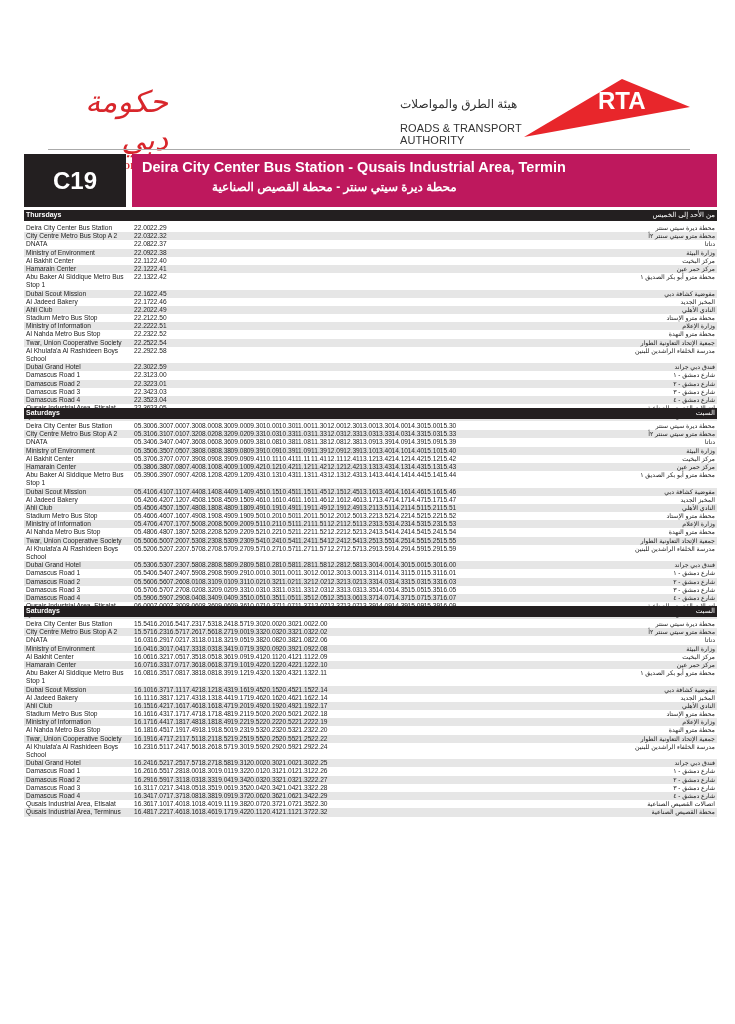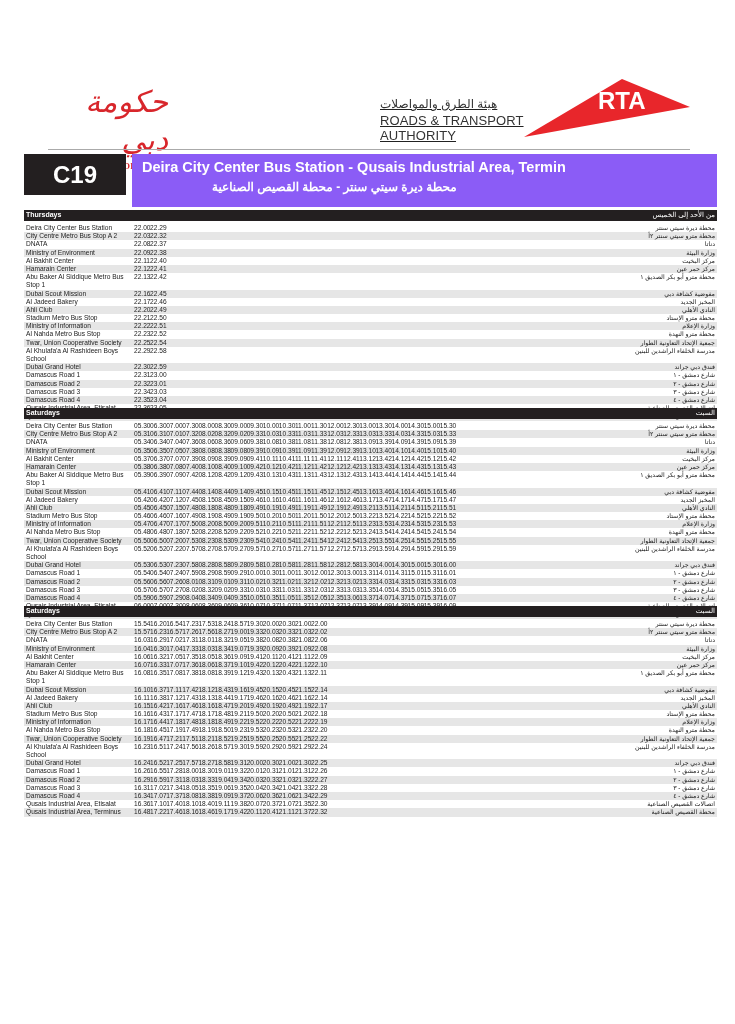--- a/index.html
+++ b/index.html
@@ -1,28 +1,28 @@
 <!DOCTYPE html>
 <html><head>
 <meta charset="utf-8">
 <style>
   html, body { margin:0; padding:0; background:#fff; }
   body { width:735px; height:1024px; position:relative; overflow:hidden; font-family:"Liberation Sans", sans-serif; color:#222; }
   .logos { position:absolute; left:0; top:0; width:735px; height:150px; }
   .gov-logo { position:absolute; left:38px; top:83px; width:130px; height:60px; text-align:right; }
   .gov-ar { font-family:"DejaVu Serif", serif; color:#d8262b; font-size:30px; line-height:38px; font-style:italic; direction:rtl; }
   .gov-en { font-family:"Liberation Serif", serif; color:#d8262b; font-size:9px; letter-spacing:0.2px; margin-top:2px; font-weight:bold; }
-  .rta-text { position:absolute; left:380px; top:97px; width:175px; text-align:left;text-decoration:underline; }
+  .rta-text { position:absolute; left:400px; top:97px; width:175px; text-align:left; }
   .rta-ar { font-size:12px; direction:rtl; text-align:left; color:#333; line-height:14px; }
-  .rta-en { font-size:13px; color:#333; margin-top:2px; letter-spacing:0.1px; }
+  .rta-en { font-size:11px; color:#333; margin-top:11px; letter-spacing:0.1px; }
   .rta-mark { position:absolute; left:520px; top:79px; width:170px; height:60px; }
   .rule { position:absolute; left:48px; top:149px; width:642px; height:1px; background:#aaa; }
   .title-band { position:absolute; left:24px; top:154px; width:693px; height:53px; }
-  .route-box { position:absolute; left:0; top:0; width:102px; height:41px; background:#231f20; color:#fff; font-weight:bold; font-size:24px; display:flex; align-items:center; justify-content:center; }
-  .title-box { position:absolute; left:108px; top:0; width:585px; height:53px; background:#8b5cf6; color:#fff; }
+  .route-box { position:absolute; left:0; top:0; width:102px; height:53px; background:#231f20; color:#fff; font-weight:bold; font-size:24px; display:flex; align-items:center; justify-content:center; }
+  .title-box { position:absolute; left:108px; top:0; width:585px; height:53px; background:#be185d; color:#fff; }
   .title-en { position:absolute; left:10px; top:5px; font-weight:bold; font-size:14.5px; }
   .title-ar { position:absolute; left:80px; top:26px; font-weight:bold; font-size:12px; direction:rtl; }
   .section { position:absolute; left:24px; width:693px; }
   .sec-head { height:11px; background:#231f20; color:#fff; font-size:7px; font-weight:bold; position:relative; }
   .sec-head .en { position:absolute; left:2px; top:1px; }
   .sec-head .ar { position:absolute; right:2px; top:1px; direction:rtl; font-weight:normal; }
   .row { position:relative; height:8.2px; font-size:6.6px; line-height:8.2px; }
   .row.tall { height:16.4px; }
   .row.shade { background:#e6e6e6; }
   .row .stop-en { position:absolute; left:2px; top:0; width:112px; white-space:normal; line-height:8.2px; }

